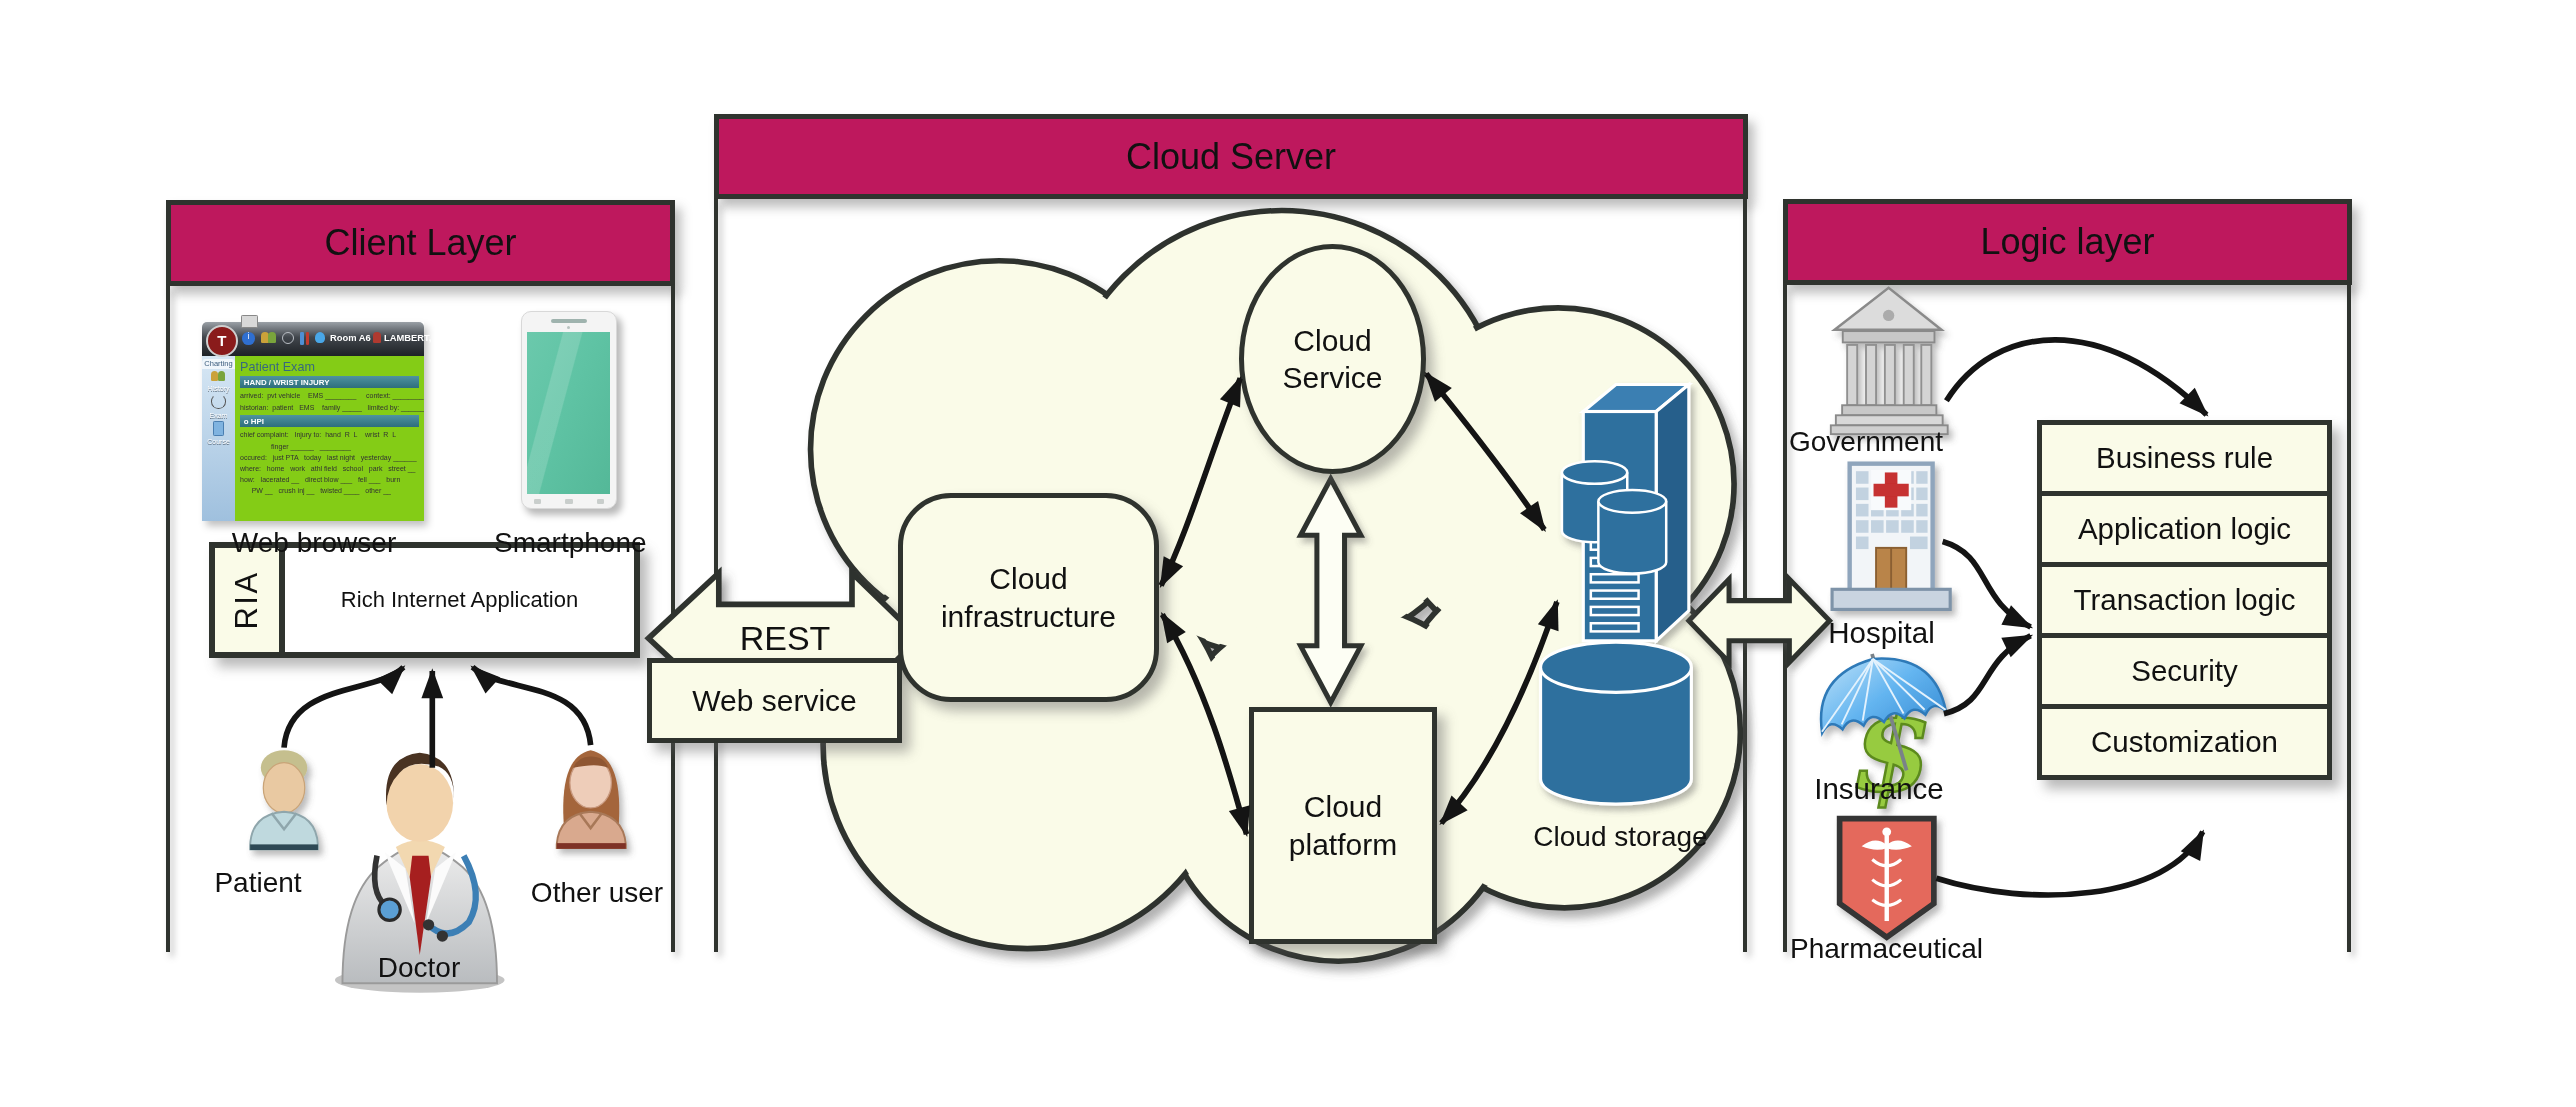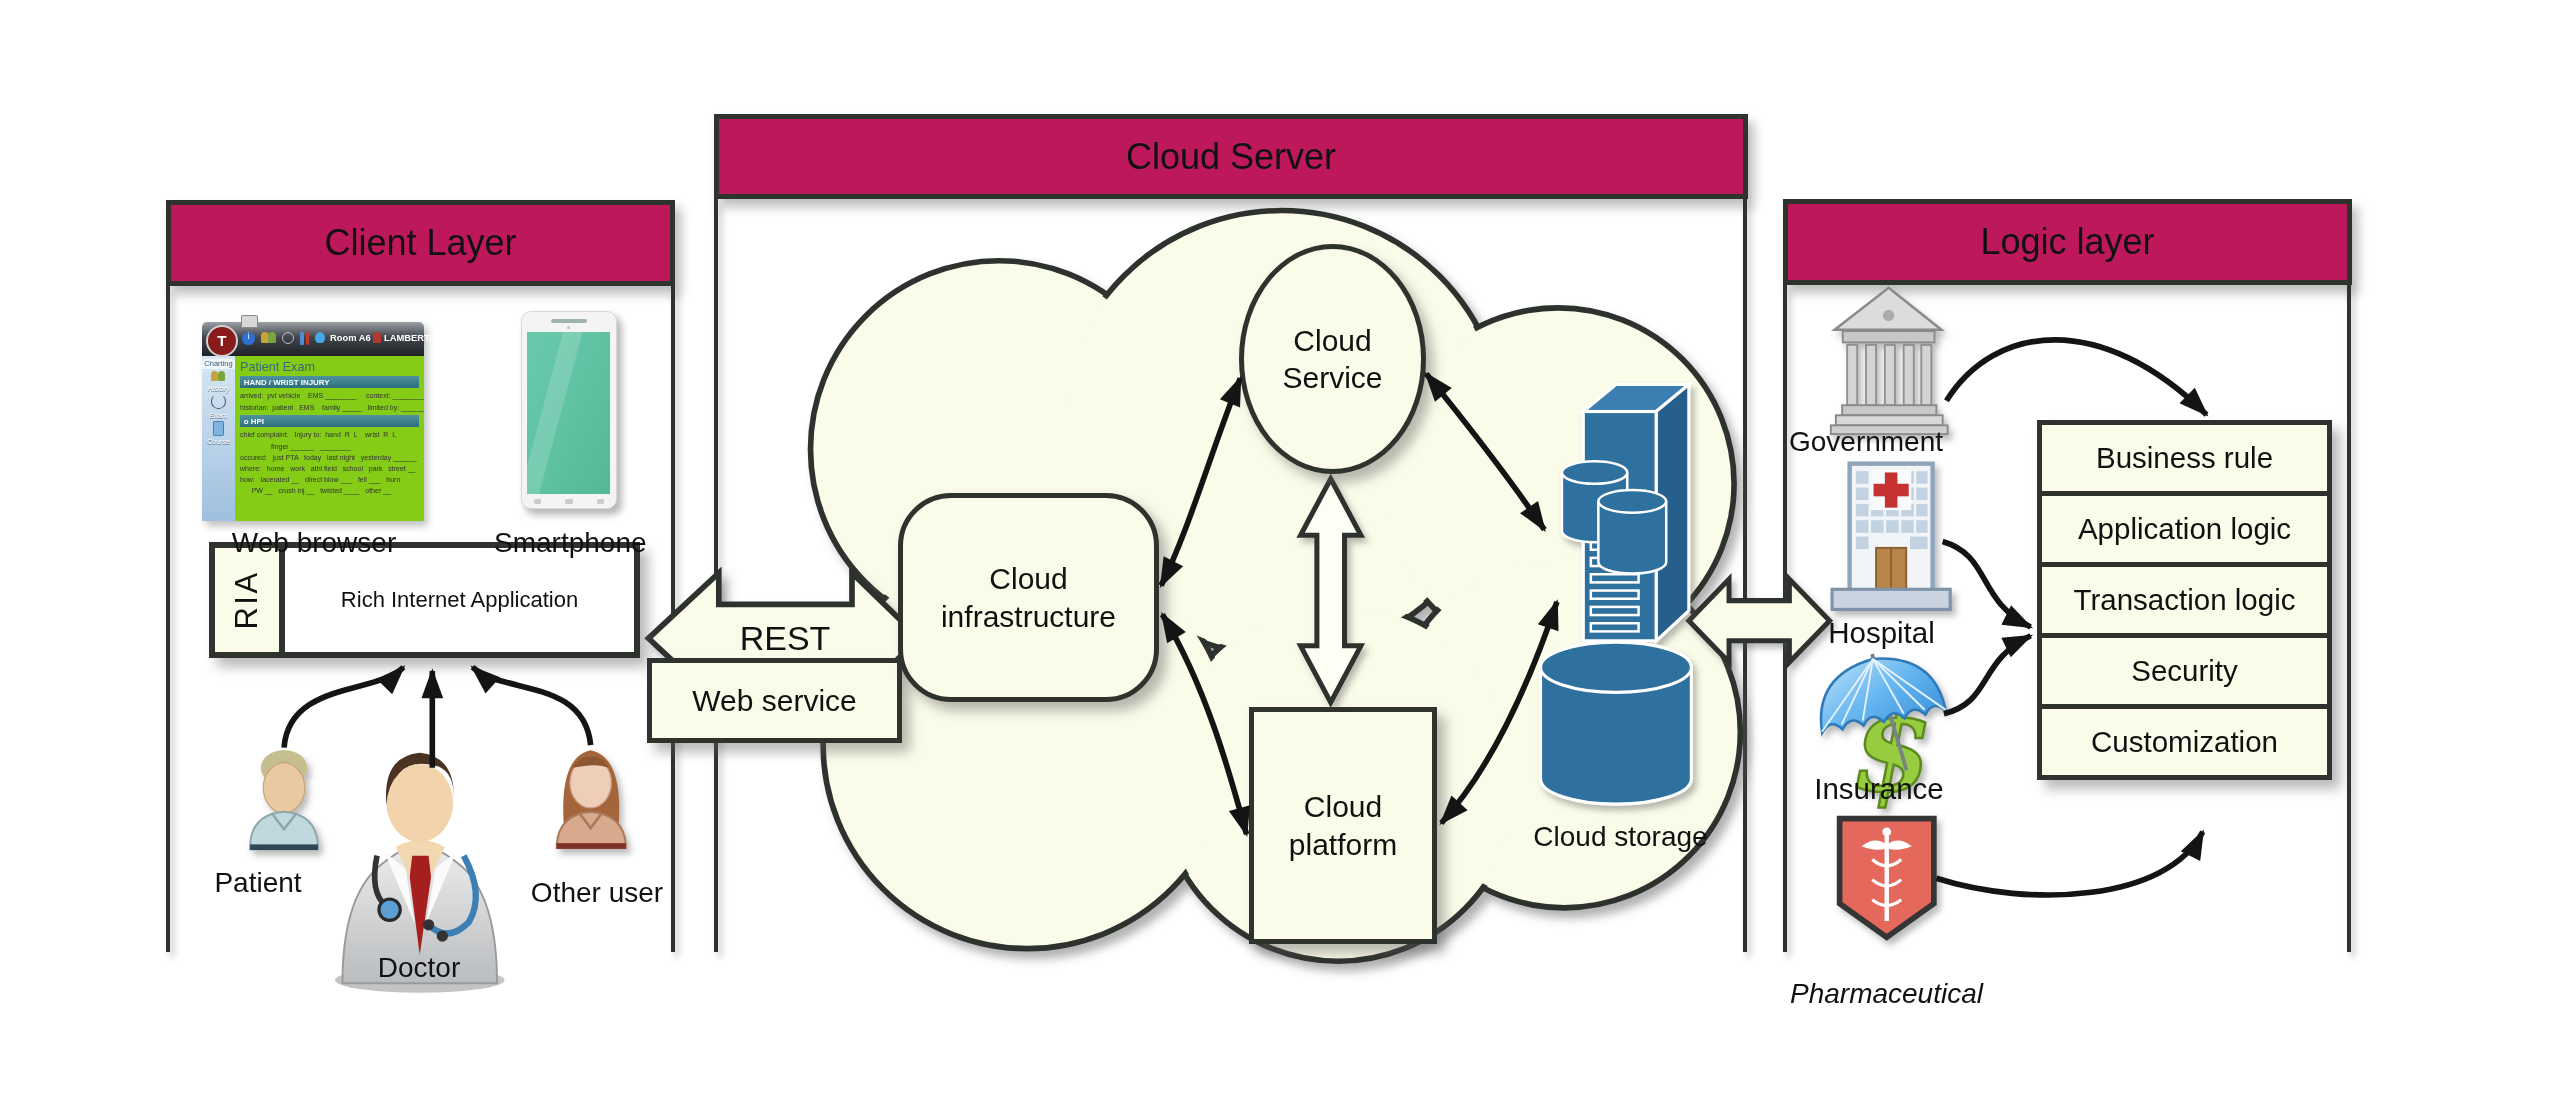--- a/index.html
+++ b/index.html
@@ -333,21 +333,21 @@
     <span style="width:119px;">Cloud Service</span>
   </div>
   <div class="abs nodebox" style="left:1249px;top:707px;width:188px;height:237px;">
     <span style="width:138px;">Cloud platform</span>
   </div>
   <div class="abs lbl" style="left:1520px;top:799px;width:201px;margin-top:22px;">Cloud storage</div>
 
   <div class="abs lbl" style="left:1772px;top:426px;width:188px;">Government</div>
   <div class="abs lbl" style="left:1803px;top:616px;width:157px;font-size:29.5px;">Hospital</div>
   <div class="abs lbl" style="left:1794px;top:772px;width:170px;font-size:29.5px;">Insurance</div>
-  <div class="abs lbl" style="left:1778px;top:978px;width:217px;font-size:28px;font-style:italic;">Pharmaceutical</div>
+  <div class="abs lbl" style="left:1778px;top:933px;width:217px;font-size:28px;">Pharmaceutical</div>
 
   <div class="abs stack" style="left:2037px;top:420px;width:295px;height:360px;">
     <div class="row">Business rule</div>
     <div class="row">Application logic</div>
     <div class="row">Transaction logic</div>
     <div class="row">Security</div>
     <div class="row">Customization</div>
   </div>
 
   <div class="abs lbl" style="left:195px;top:867px;width:126px;">Patient</div>

